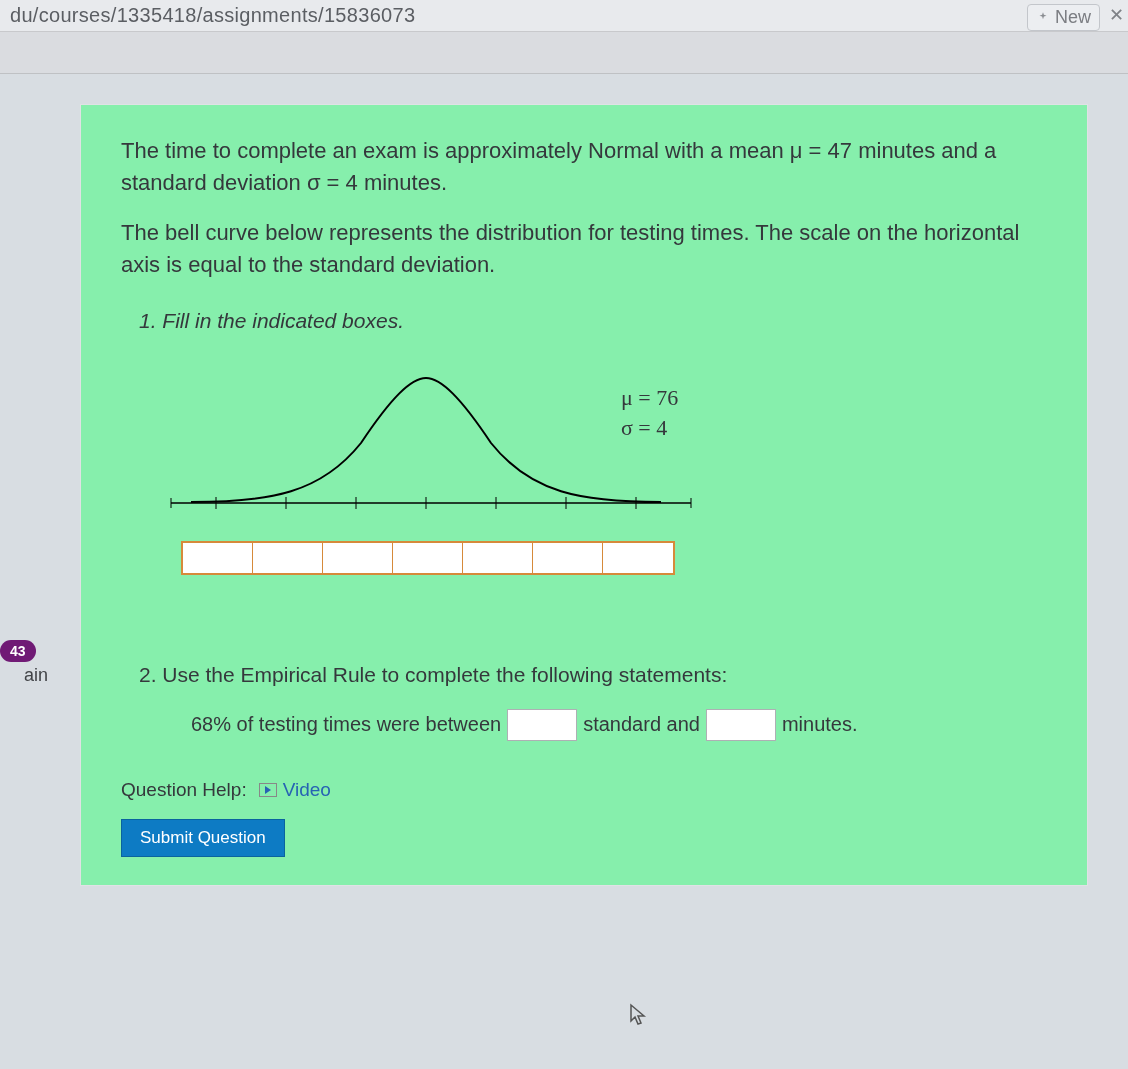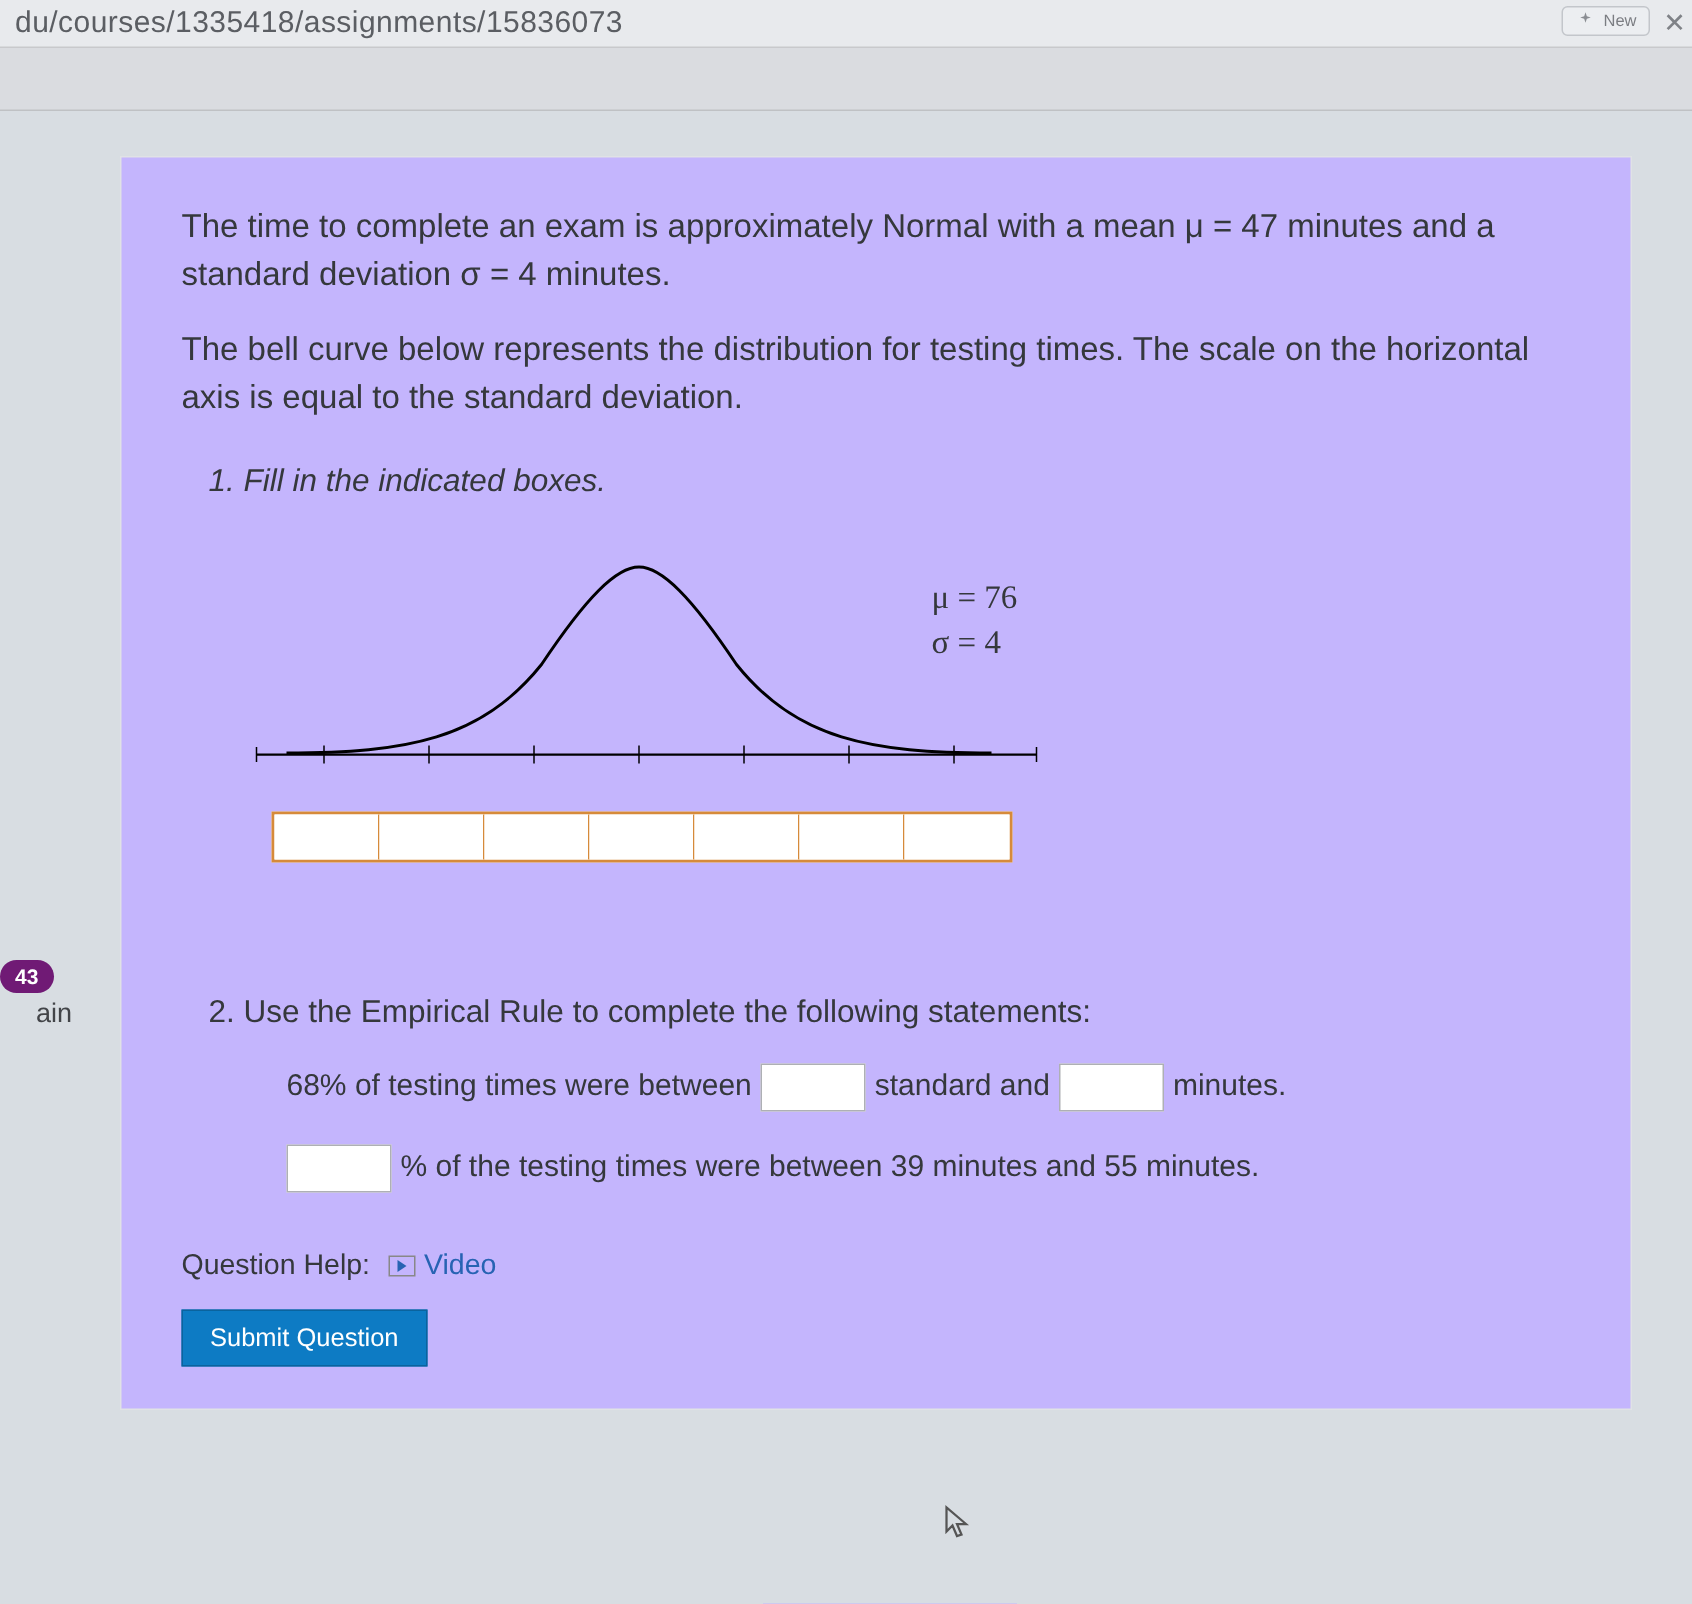--- a/index.html
+++ b/index.html
@@ -23,21 +23,21 @@
   .topstrip {
     height: 42px;
     background: #dadce0;
     border-bottom: 1px solid #bfc1c4;
     position: relative;
   }
   .new-pill {
     position: absolute;
     right: 28px;
     top: -28px;
-    font-size: 11px;
+    font-size: 18px;
     color: #7b7d82;
     border: 1px solid #c3c6cb;
     border-radius: 4px;
     padding: 2px 8px;
     display: flex;
     align-items: center;
     gap: 5px;
     background: #eceef1;
     text-align: center;
   }
@@ -57,21 +57,21 @@
     left: 0;
     top: 665px;
     font-size: 18px;
     color: #424448;
     margin-left: 24px;
   }
   .content-wrap {
     padding: 30px 40px 0 80px;
   }
   .card {
-    background: #c4b5fd;
+    background: #86efac;
     border: 1px solid #e0e2e5;
     padding: 30px 40px 28px 40px;
     color: #35383c;
   }
   .para {
     font-size: 22px;
     line-height: 1.45;
     margin-bottom: 18px;
   }
   .q1-label {
@@ -263,24 +263,20 @@
     <p class="q2">2. Use the Empirical Rule to complete the following statements:</p>
 
     <div class="q2-line">
       <span>68% of testing times were between</span>
       <input class="inline-input" style="">
       <span>standard and</span>
       <input class="inline-input" style="">
       <span>minutes.</span>
     </div>
 
-    <div class="q2-line">
-      <input class="inline-input" style="">
-      <span>% of the testing times were between 39 minutes and 55 minutes.</span>
-    </div>
 
     <div class="qhelp">
       <span>Question Help:</span>
       <span class="video-link">
         <span class="video-icon"></span>
         <span>Video</span>
       </span>
     </div>
 
     <button class="submit-btn">

